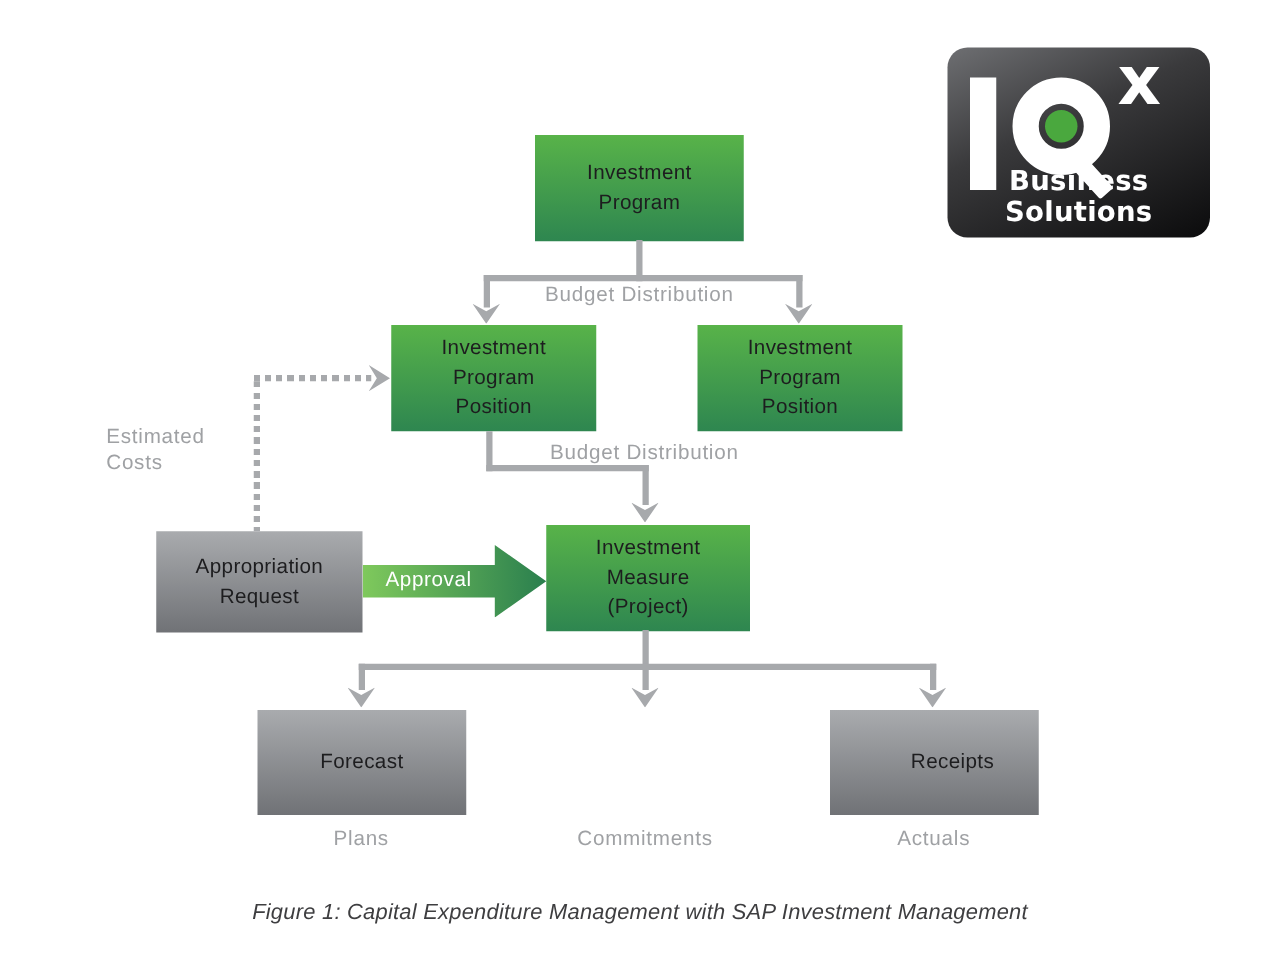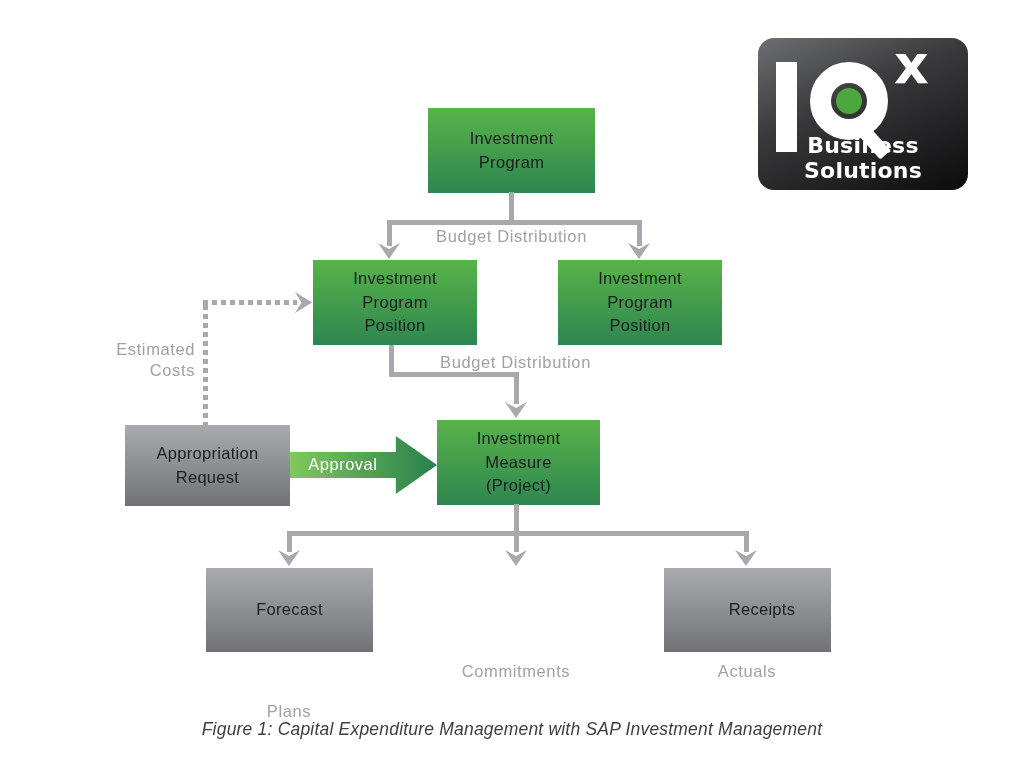--- a/index.html
+++ b/index.html
@@ -161,21 +161,21 @@
 
   <div class="line" style="left:389px; top:345px; width:5px; height:32px;"></div>
   <div class="line" style="left:389px; top:372px; width:130px; height:5px;"></div>
   <div class="line" style="left:514px; top:372px; width:5px; height:32px;"></div>
   <div class="chev-down" style="left:505px; top:402px;"></div>
   <div class="edge-label" style="left:423px; top:353px; width:185px;">Budget Distribution</div>
 
   <div class="dotted-h" style="left:203px; top:300px; width:94px;"></div>
   <div class="dotted-v" style="left:203px; top:305px; height:120px;"></div>
   <div class="chev-right" style="left:295px; top:292px;"></div>
-  <div class="edge-label" style="left:85px; top:339px; width:110px; text-align:right; line-height:1.25;">Estimated
+  <div class="edge-label" style="left:85px; top:339px; width:110px; text-align:left; line-height:1.25;">Estimated
 Costs</div>
 
   <div class="node gray" style="left:125px; top:425px; width:165px; height:81px;">Appropriation
 Request</div>
   <div class="approval-arrow">
     <div class="approval-label">Approval</div>
   </div>
 
   <div class="node green" style="left:437px; top:420px; width:163px; height:85px;">Investment
 Measure
@@ -185,19 +185,19 @@
   <div class="line" style="left:287px; top:531px; width:462px; height:5px;"></div>
   <div class="line" style="left:287px; top:531px; width:5px; height:21px;"></div>
   <div class="line" style="left:744px; top:531px; width:5px; height:21px;"></div>
   <div class="chev-down" style="left:278px; top:550px;"></div>
   <div class="chev-down" style="left:505px; top:550px;"></div>
   <div class="chev-down" style="left:735px; top:550px;"></div>
 
   <div class="node gray" style="left:206px; top:568px; width:167px; height:84px;">Forecast</div>
   <div class="node gray" style="left:664px; top:568px; width:167px; height:84px;padding-left:29px;">Receipts</div>
 
-  <div class="edge-label" style="left:229px; top:662px; width:120px;margin-top:40px;">Plans</div>
+  <div class="edge-label" style="left:229px; top:662px; width:120px;">Plans</div>
   <div class="edge-label" style="left:456px; top:662px; width:120px;">Commitments</div>
   <div class="edge-label" style="left:687px; top:662px; width:120px;">Actuals</div>
 
   <div class="caption">Figure 1: Capital Expenditure Management with SAP Investment Management</div>
 
 </div>
 
 </body></html>

